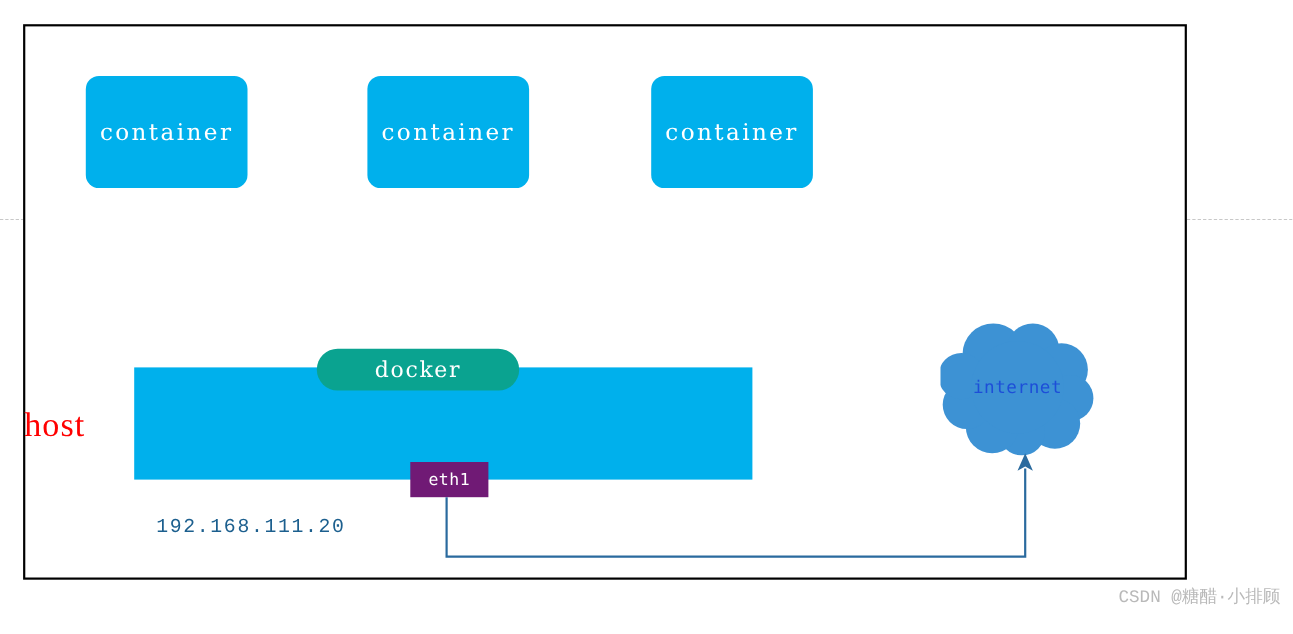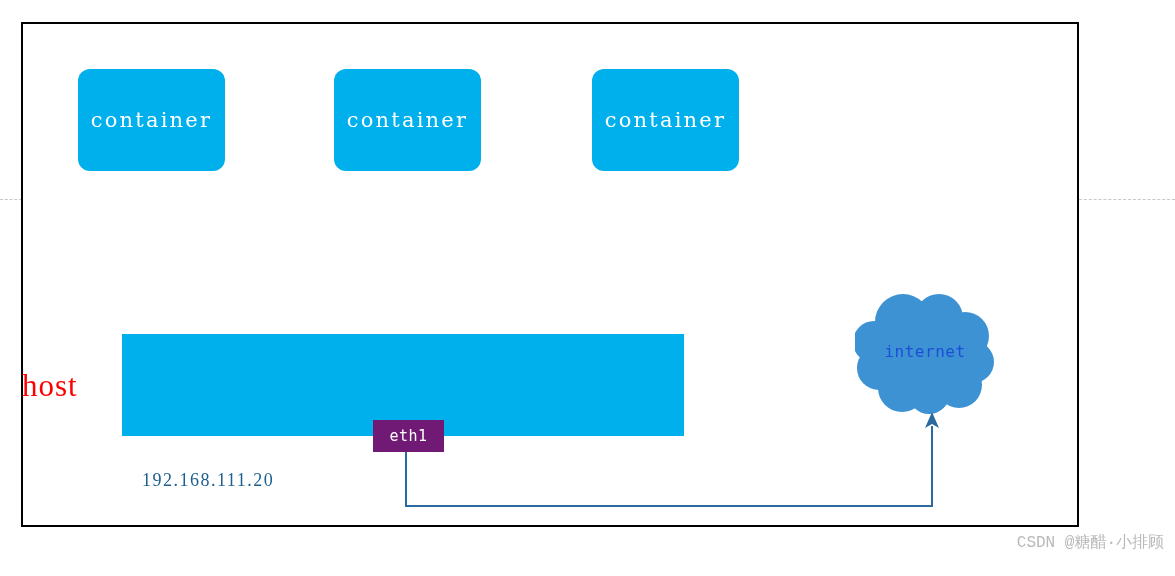--- a/index.html
+++ b/index.html
@@ -118,21 +118,21 @@
     font-size: 15px;
     letter-spacing: 0.5px;
   }
 
   
   #ip-address {
     position: absolute;
     left: 119px;
     top: 446px;
     color: #1c5f8e;
-    font-family: Liberation Serif, serif;
+    font-family: Liberation Mono, monospace;
     font-size: 18px;
     letter-spacing: 1.5px;
     white-space: nowrap;
   }
 
   
   #internet-cloud {
     position: absolute;
     left: 832px;
     top: 268px;
@@ -188,20 +188,23 @@
   <div class="container-box" id="container-box-2">
     <span class="label">container</span>
   </div>
   <div class="container-box" id="container-box-3">
     <span class="label">container</span>
   </div>
 
   <div id="host-rect"></div>
   <div id="host-label">host</div>
 
+  <div id="docker-badge">
+    <span class="label">docker</span>
+  </div>
 
   <div id="eth1-box">
     <span class="label">eth1</span>
   </div>
 
   <div id="ip-address">192.168.111.20</div>
 
   <div id="internet-cloud">
     <svg width="140" height="122" viewBox="0 0 140 122">
       <g fill="#3d92d4">

